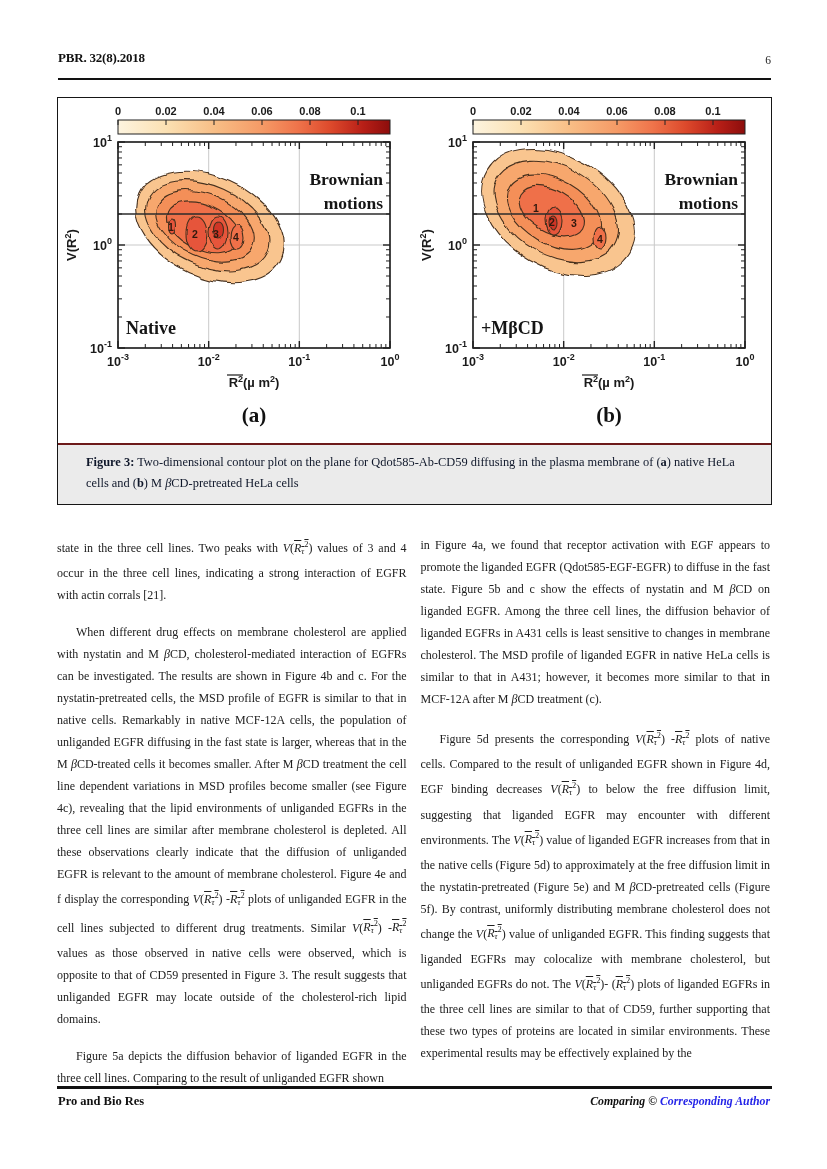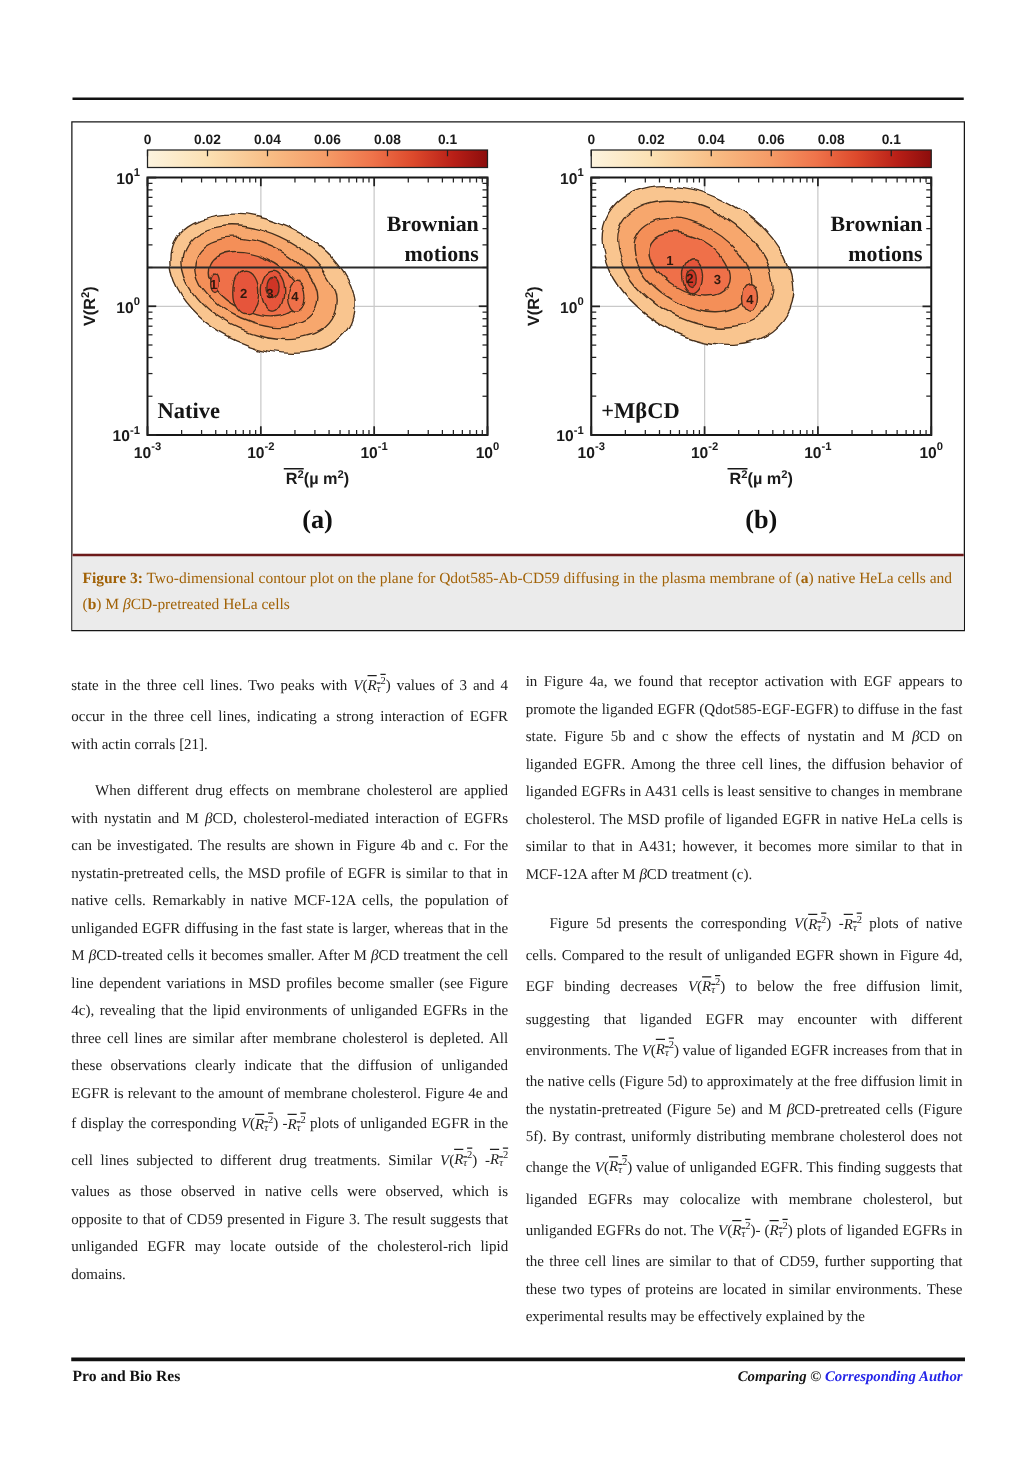--- a/index.html
+++ b/index.html
@@ -9,22 +9,22 @@
   .header{position:absolute;left:58px;right:56px;top:50px;display:flex;
           justify-content:space-between;align-items:flex-end;}
   .journal{font-weight:bold;font-size:13px;letter-spacing:-0.2px;color:#111;}
   .pageno{font-size:11.5px;color:#222;}
   .header-rule{position:absolute;left:58px;right:56px;top:78px;height:2px;background:#121212;}
   
   .figure-box{position:absolute;left:57px;right:55px;top:97px;height:408px;
               border:1.5px solid #161616;background:#fff;box-sizing:border-box;}
   .panels{display:flex;justify-content:center;gap:0;padding-top:2px;}
   .caption{position:absolute;left:0;right:0;bottom:0;background:#ebebeb;
-           border-top:2.5px solid #6d1a1a;padding:7px 8px 9px;font-size:12.4px;
-           line-height:1.75;color:#a16207;margin-top:12px;}
+           border-top:2.5px solid #6d1a1a;padding:7px 28px 9px;font-size:12.4px;
+           line-height:1.75;color:#0f172a;margin-top:12px;}
   .caption b{font-weight:bold;}
   
   .columns{position:absolute;top:534px;left:57px;right:57px;display:flex;gap:14px;}
   .col{flex:1 1 50%;text-align:justify;font-size:12px;line-height:22px;color:#202020;}
   .col p{margin:0 0 15px 0;}
   .col p.indent{text-indent:19px;}
   
   .math{white-space:nowrap;font-family:"Liberation Serif",serif;}
   .math i{font-style:italic;}
   .ov{text-decoration:overline;}
@@ -49,20 +49,24 @@
   .c1{fill:#f9c58f}.c2{fill:#f7a76d}.c3{fill:#f48f59}.c4{fill:#ef7048}.c5{fill:#e6553a}.c6{fill:#cf3626}
   .contour{stroke:#47311f;stroke-width:1.1;}
   .grid{stroke:#c9c9c9;stroke-width:1;}
   .frame{fill:none;stroke:#161616;stroke-width:1.6;}
 </style>
 </head>
 <body>
 
 <div class="page">
 
+  <div class="header">
+    <span class="journal">PBR. 32(8).2018</span>
+    <span class="pageno">6</span>
+  </div>
   <div class="header-rule"></div>
 
   <div class="figure-box">
     <div class="panels">
 
       <svg class="panel-svg" width="355" height="348" viewBox="0 0 355 348">
         <defs>
           <linearGradient id="cbgrad" x1="0" y1="0" x2="1" y2="0">
             <stop offset="0" stop-color="#fdf4df"></stop>
               <stop offset="0.18" stop-color="#fbe0b2"></stop>
@@ -411,20 +415,21 @@
       </svg>
     </div>
 
     <div class="caption"><b>Figure 3:</b> Two-dimensional contour plot on the plane for Qdot585-Ab-CD59 diffusing in the plasma membrane of (<b>a</b>) native HeLa cells and (<b>b</b>) M <i>β</i>CD-pretreated HeLa cells</div>
   </div>
 
   <div class="columns">
     <div class="col">
       <p>state in the three cell lines. Two peaks with <span class="math"><i>V</i>(<span class="ov"><i>R</i><sub>τ</sub><sup>2</sup></span>)</span> values of 3 and 4 occur in the three cell lines, indicating a strong interaction of EGFR with actin corrals [21].</p>
       <p class="indent">When different drug effects on membrane cholesterol are applied with nystatin and M <i>β</i>CD, cholesterol-mediated interaction of EGFRs can be investigated. The results are shown in Figure 4b and c. For the nystatin-pretreated cells, the MSD profile of EGFR is similar to that in native cells. Remarkably in native MCF-12A cells, the population of unliganded EGFR diffusing in the fast state is larger, whereas that in the M <i>β</i>CD-treated cells it becomes smaller. After M <i>β</i>CD treatment the cell line dependent variations in MSD profiles become smaller (see Figure 4c), revealing that the lipid environments of unliganded EGFRs in the three cell lines are similar after membrane cholesterol is depleted. All these observations clearly indicate that the diffusion of unliganded EGFR is relevant to the amount of membrane cholesterol. Figure 4e and f display the corresponding <span class="math"><i>V</i>(<span class="ov"><i>R</i><sub>τ</sub><sup>2</sup></span>)</span> -<span class="math"><span class="ov"><i>R</i><sub>τ</sub><sup>2</sup></span></span> plots of unliganded EGFR in the cell lines subjected to different drug treatments. Similar <span class="math"><i>V</i>(<span class="ov"><i>R</i><sub>τ</sub><sup>2</sup></span>)</span> -<span class="math"><span class="ov"><i>R</i><sub>τ</sub><sup>2</sup></span></span> values as those observed in native cells were observed, which is opposite to that of CD59 presented in Figure 3. The result suggests that unliganded EGFR may locate outside of the cholesterol-rich lipid domains.</p>
+      <p class="indent">Figure 5a depicts the diffusion behavior of liganded EGFR in the three cell lines. Comparing to the result of unliganded EGFR shown</p>
     </div>
     <div class="col">
       <p>in Figure 4a, we found that receptor activation with EGF appears to promote the liganded EGFR (Qdot585-EGF-EGFR) to diffuse in the fast state. Figure 5b and c show the effects of nystatin and M <i>β</i>CD on liganded EGFR. Among the three cell lines, the diffusion behavior of liganded EGFRs in A431 cells is least sensitive to changes in membrane cholesterol. The MSD profile of liganded EGFR in native HeLa cells is similar to that in A431; however, it becomes more similar to that in MCF-12A after M <i>β</i>CD treatment (c).</p>
       <p class="indent">Figure 5d presents the corresponding <span class="math"><i>V</i>(<span class="ov"><i>R</i><sub>τ</sub><sup>2</sup></span>)</span> -<span class="math"><span class="ov"><i>R</i><sub>τ</sub><sup>2</sup></span></span> plots of native cells. Compared to the result of unliganded EGFR shown in Figure 4d, EGF binding decreases <span class="math"><i>V</i>(<span class="ov"><i>R</i><sub>τ</sub><sup>2</sup></span>)</span> to below the free diffusion limit, suggesting that liganded EGFR may encounter with different environments. The <span class="math"><i>V</i>(<span class="ov"><i>R</i><sub>τ</sub><sup>2</sup></span>)</span> value of liganded EGFR increases from that in the native cells (Figure 5d) to approximately at the free diffusion limit in the nystatin-pretreated (Figure 5e) and M <i>β</i>CD-pretreated cells (Figure 5f). By contrast, uniformly distributing membrane cholesterol does not change the <span class="math"><i>V</i>(<span class="ov"><i>R</i><sub>τ</sub><sup>2</sup></span>)</span> value of unliganded EGFR. This finding suggests that liganded EGFRs may colocalize with membrane cholesterol, but unliganded EGFRs do not. The <span class="math"><i>V</i>(<span class="ov"><i>R</i><sub>τ</sub><sup>2</sup></span>)</span>- (<span class="math"><span class="ov"><i>R</i><sub>τ</sub><sup>2</sup></span></span>) plots of liganded EGFRs in the three cell lines are similar to that of CD59, further supporting that these two types of proteins are located in similar environments. These experimental results may be effectively explained by the</p>
     </div>
   </div>
 
   <div class="footer-rule"></div>
   <div class="footer">
     <span class="fjournal">Pro and Bio Res</span>

